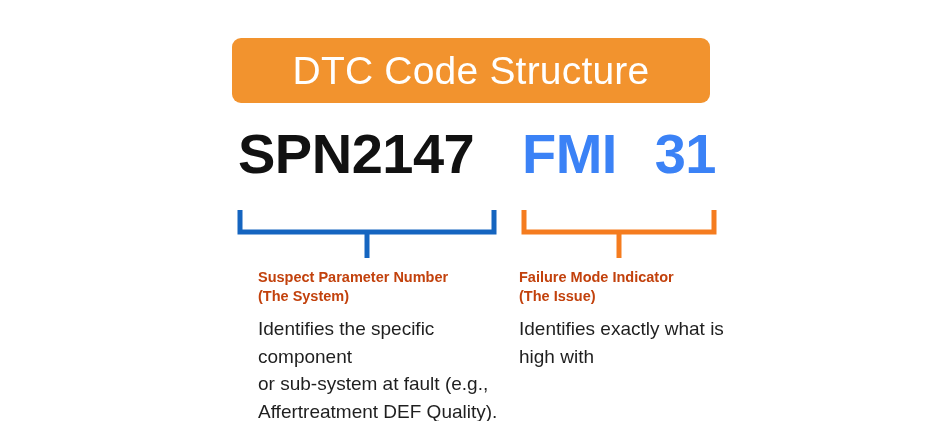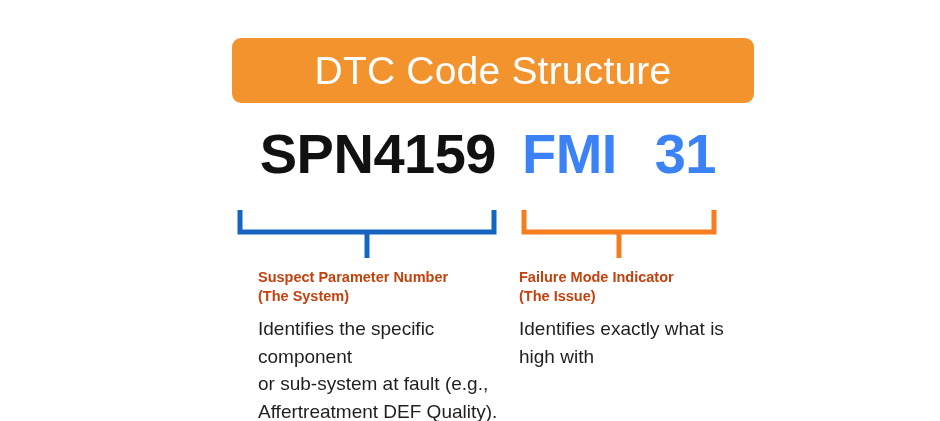--- a/index.html
+++ b/index.html
@@ -18,21 +18,21 @@
     height: 421px;
     background: #ffffff;
     overflow: hidden;
   }
 
   
   .title-banner {
     position: absolute;
     left: 232px;
     top: 38px;
-    width: 522px;
+    width: 478px;
     height: 65px;
     border-radius: 9px;
     display: flex;
     align-items: center;
     justify-content: center;
     box-sizing: border-box;
   }
   .title-text {
     font-size: 39px;
     font-weight: 400;
@@ -56,21 +56,21 @@
     height: 72px;
     display: flex;
     align-items: center;
     white-space: nowrap;
     color: #111111;
     font-weight: bold;
     font-size: 56px;
     line-height: 1;
     letter-spacing: -0.5px;
   }
-  .code-group.left  { left: 238px; width: 258px; justify-content: flex-end; }
+  .code-group.left  { left: 238px; width: 258px; justify-content: flex-start; }
   .code-group.right { left: 522px; width: 194px; justify-content: space-between; }
   .code-label { font-weight: bold; }
   .code-value { font-weight: bold; }
 
   
   .bracket {
     position: absolute;
     top: 208px;
     height: 52px;
   }
@@ -111,21 +111,21 @@
 
 <div id="infographic">
 
   <div class="title-banner" style="background: rgb(242, 147, 46); color: rgb(255, 255, 255);">
     <span class="title-text">DTC Code Structure</span>
   </div>
 
   <div class="code-row">
     <div class="code-group left" style="color: rgb(17, 17, 17);">
       <span class="code-label">SPN</span>
-      <span class="code-value">4159</span>
+      <span class="code-value">2147</span>
     </div>
     <div class="code-group right" style="color: #3b82f6;">
       <span class="code-label">FMI</span>
       <span class="code-value">31</span>
     </div>
   </div>
 
   <div class="bracket left">
     <svg viewBox="0 0 262 52" preserveAspectRatio="none">
       <path d="M4 2 L4 24 L258 24 L258 2" fill="none" stroke="#1565C0" stroke-width="5" stroke-linecap="butt" stroke-linejoin="miter"></path>

